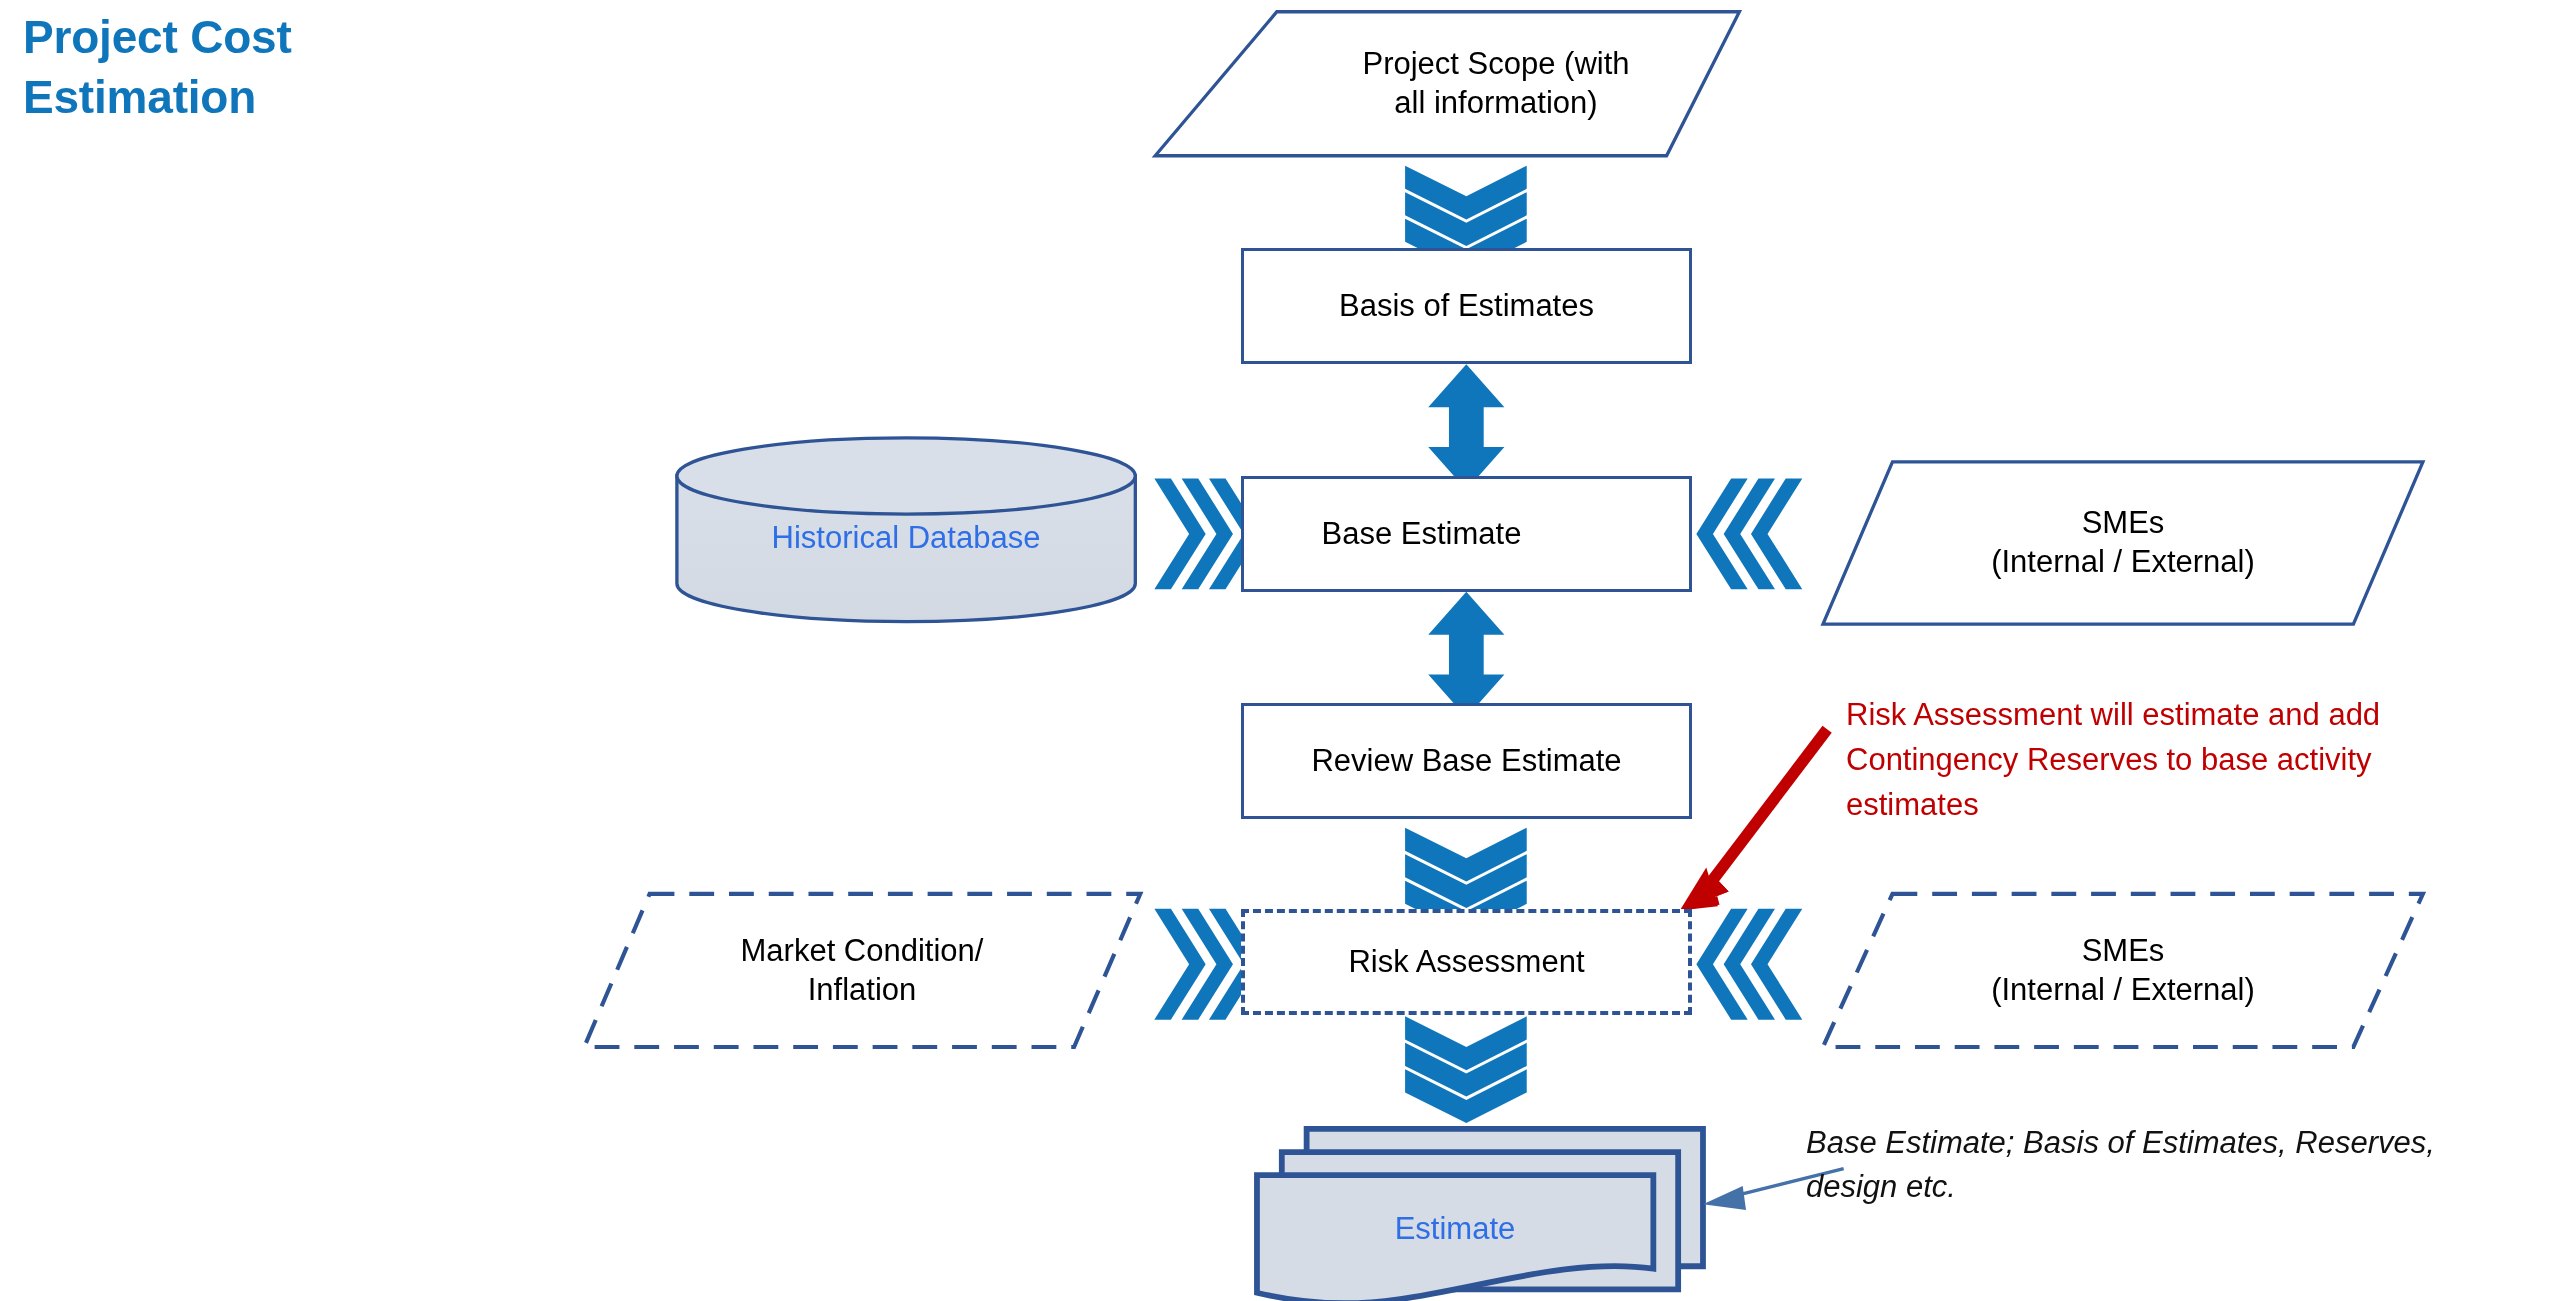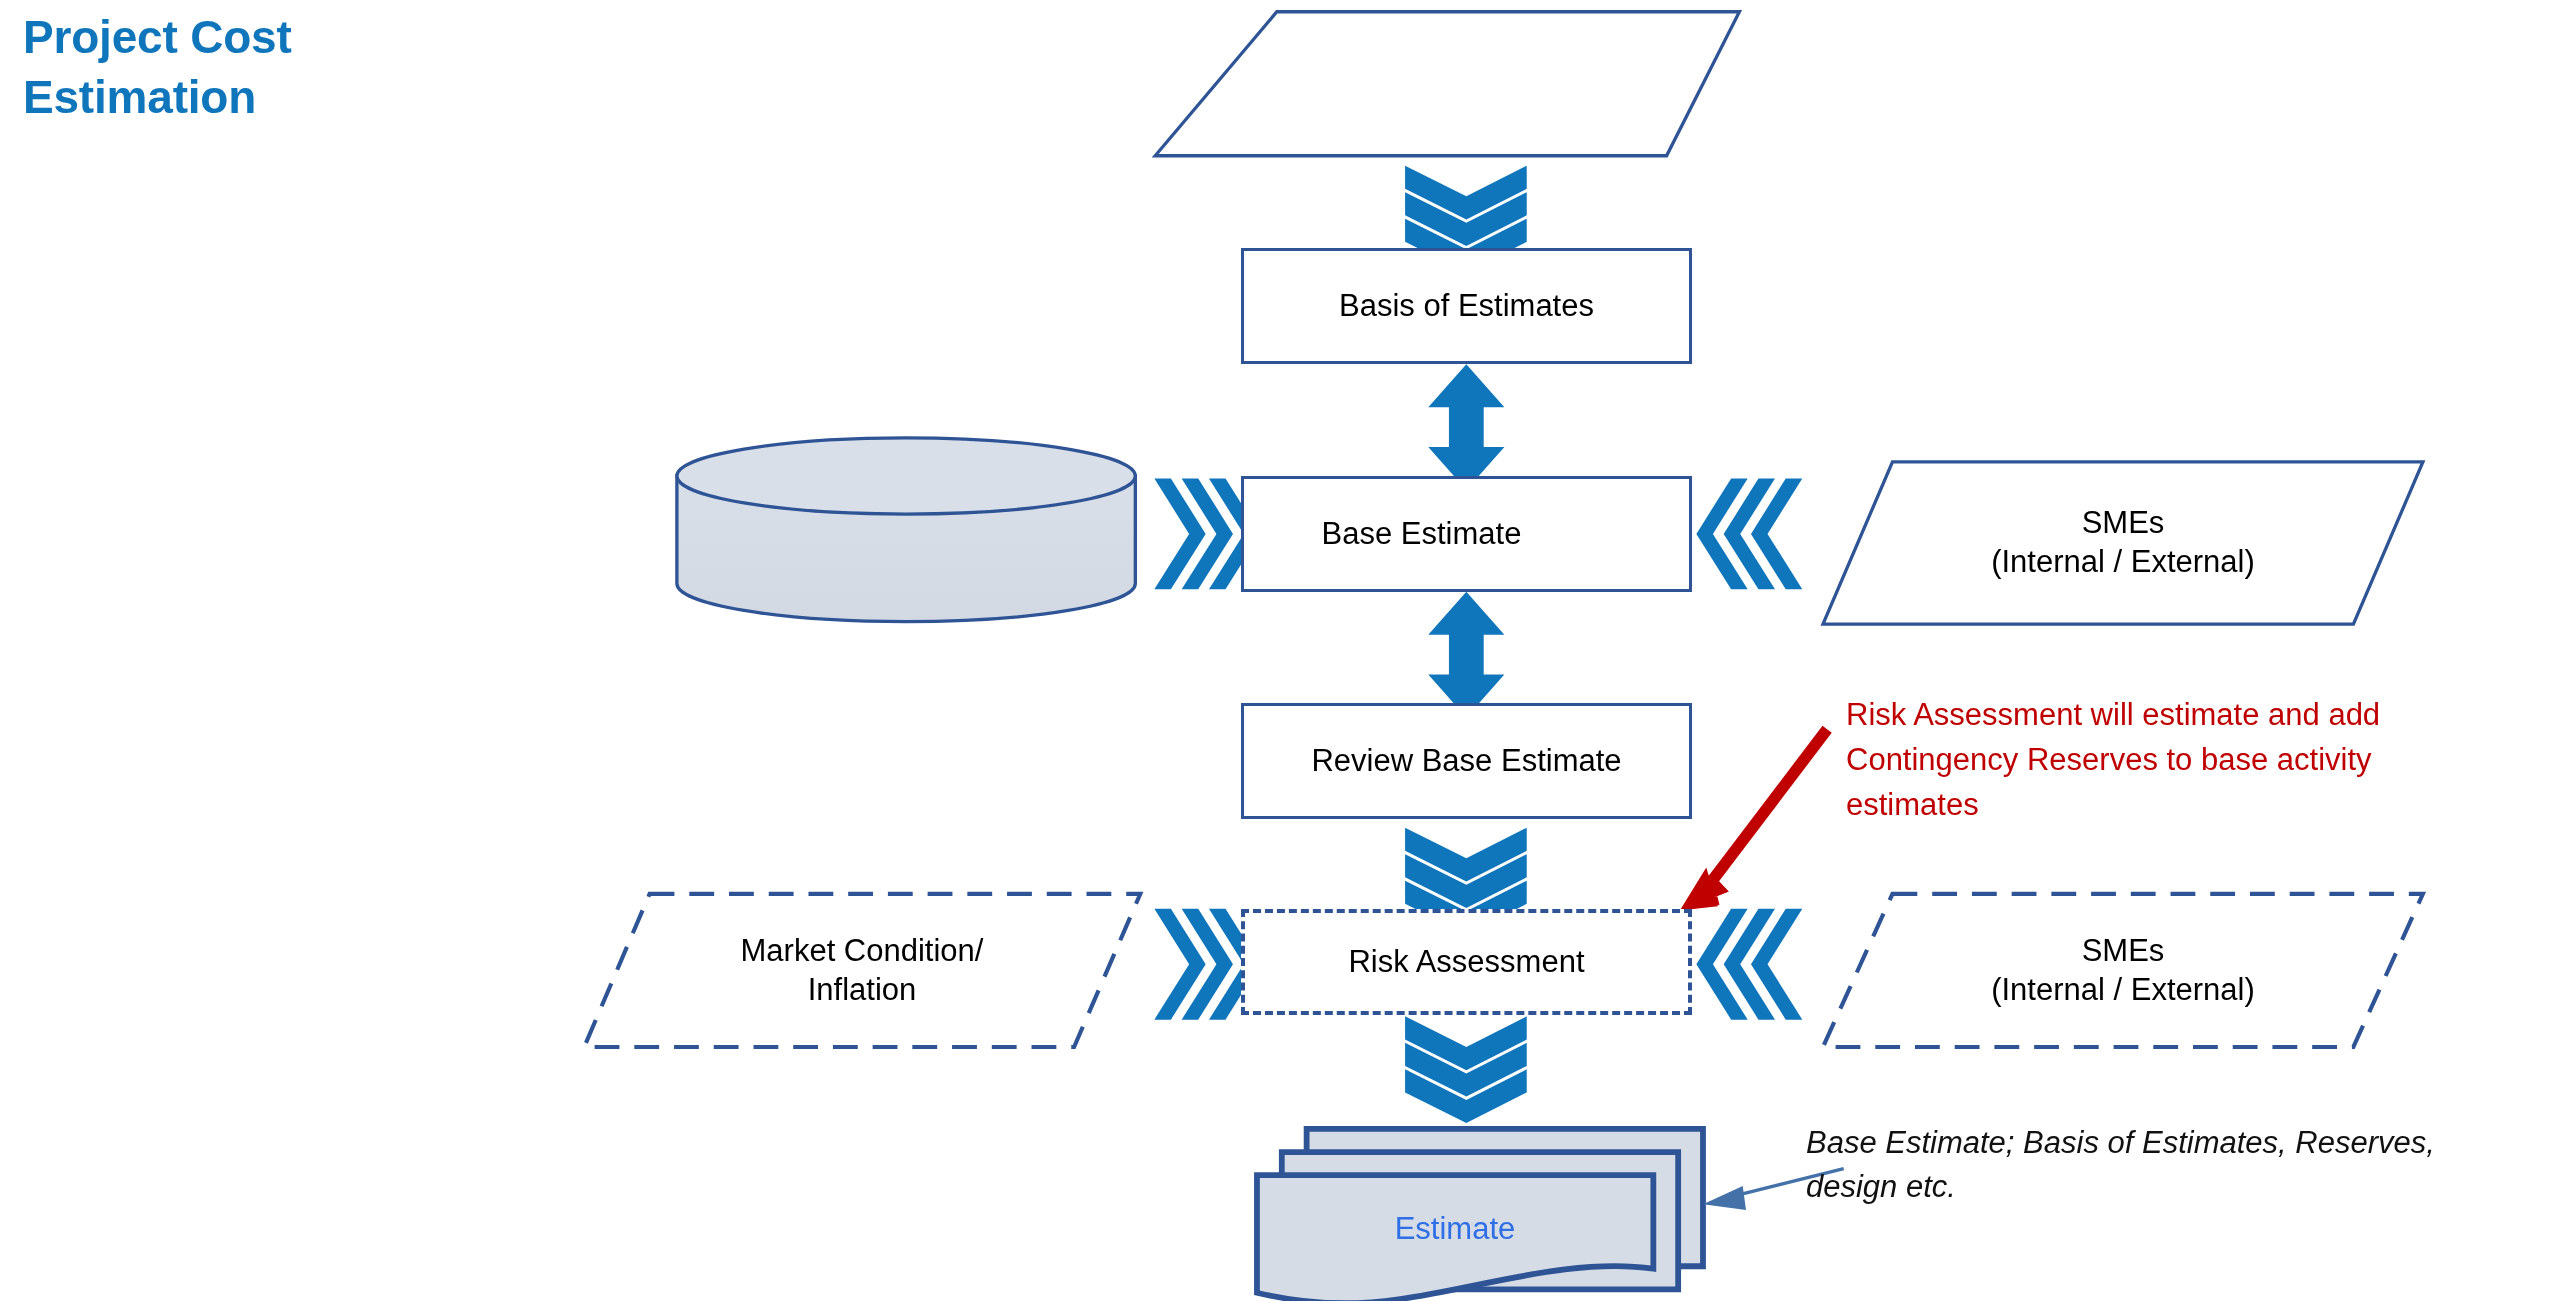--- a/index.html
+++ b/index.html
@@ -203,31 +203,34 @@
   </svg>
 
   <div class="abs procbox" style="left:1241px; top:248px; width:451px; height:116px;"></div>
 
   <div class="abs procbox" style="left:1241px; top:476px; width:451px; height:116px;"></div>
 
   <div class="abs procbox" style="left:1241px; top:703px; width:451px; height:116px;"></div>
 
   <div class="abs procbox dashed" style="left:1241px; top:909px; width:451px; height:106px;"></div>
 
+  <div class="nodetext" style="left:1281px; top:11.6px; width:430px; height:144px; white-space:pre-line;">Project Scope (with
+all information)</div>
 
   <div class="nodetext" style="left:1241px; top:248px; width:451px; height:116px;">Basis of Estimates</div>
 
   <div class="nodetext" style="left:1241px; top:476px; width:361px; height:116px;">Base Estimate</div>
 
   <div class="nodetext" style="left:1241px; top:703px; width:451px; height:116px;">Review Base Estimate</div>
 
   <div class="nodetext" style="left:1241px; top:909px; width:451px; height:106px;">Risk Assessment</div>
 
   <div class="nodetext blue" style="left:1257px; top:1175px; width:396px; height:108px;">Estimate</div>
 
+  <div class="nodetext blue" style="left:677px; top:476px; width:458px; height:124px;">Historical Database</div>
 
   <div class="nodetext" style="left:1858px; top:462px; width:530px; height:162px; white-space:pre-line;">SMEs
 (Internal / External)</div>
 
   <div class="nodetext" style="left:1858px; top:894px; width:530px; height:153px; white-space:pre-line;">SMEs
 (Internal / External)</div>
 
   <div class="nodetext" style="left:616px; top:894px; width:492px; height:153px; white-space:pre-line;">Market Condition/
 Inflation</div>
 

